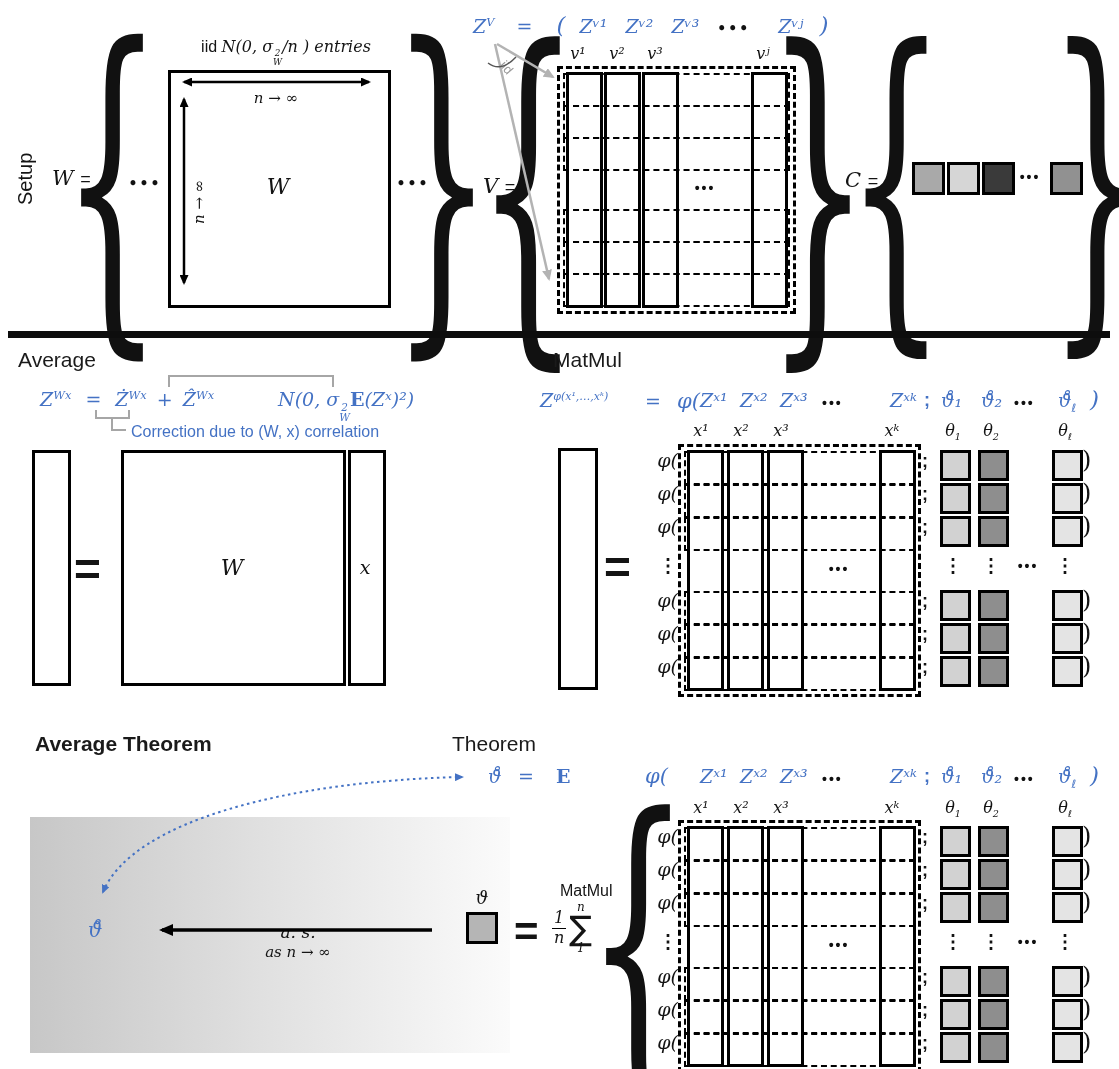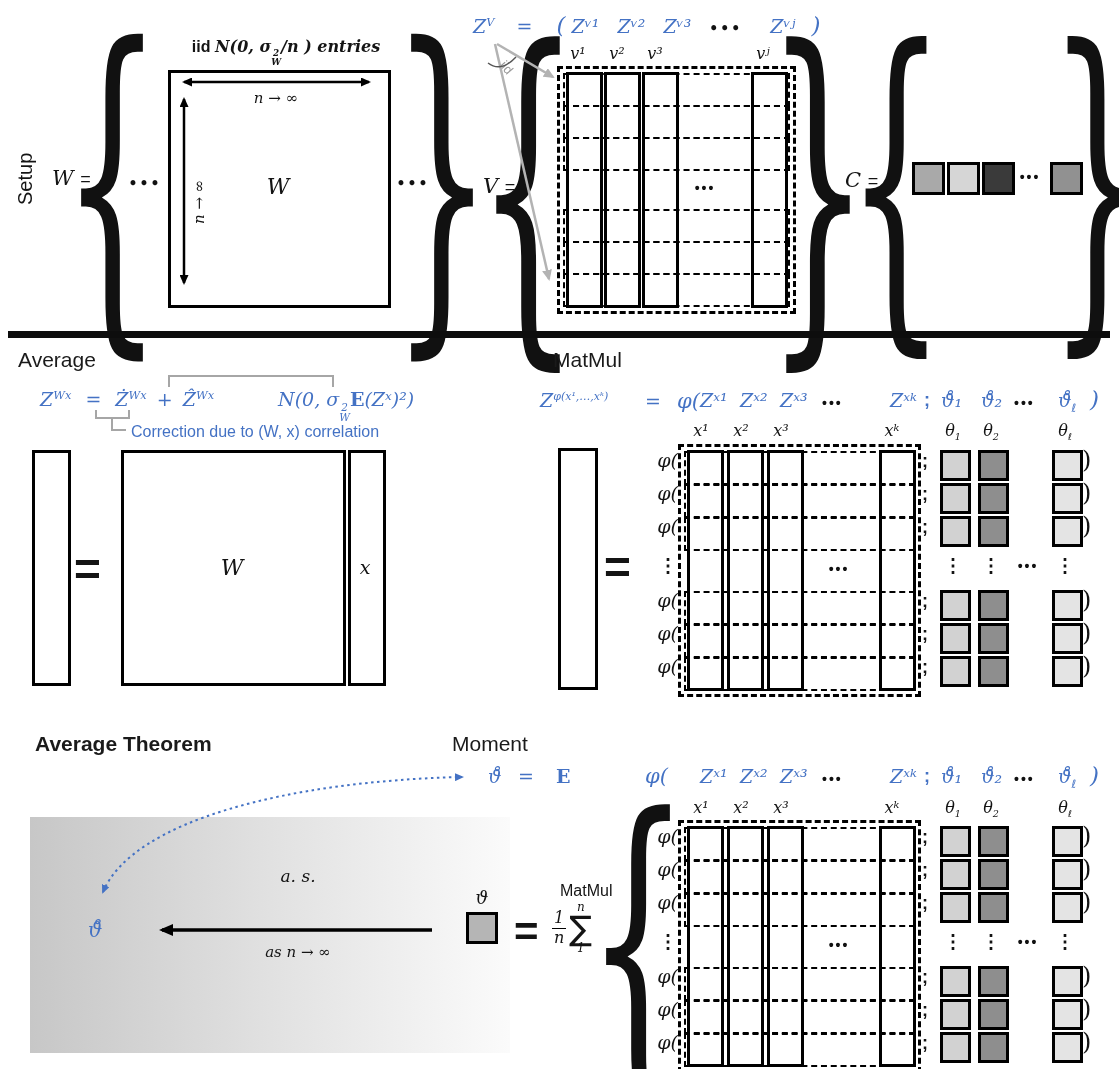--- a/index.html
+++ b/index.html
@@ -43,37 +43,37 @@
 <div class="abs math" style="left:52px;top:166px;font-size:21px;">
   <span>W</span>
   <span class="sans" style="font-size:18px;">=</span>
 </div>
 
 <div class="cbrace" style="left:112px;top:181px;font-size:355px;transform:translate(-50%,-50%) scaleX(0.45);">{</div>
 <div class="abs dots math ctr" style="left:145px;top:183px;">•••</div>
 
 <div class="abs" style="left:168px;top:70px;width:217px;height:232px;border:3.5px solid #000;"></div>
 <div class="abs math ctr" style="left:278px;top:186px;font-size:22px;">W</div>
-<div class="abs ctr" style="left:286px;top:52px;font-size:16px;white-space:nowrap;font-weight:bold;">
+<div class="abs ctr" style="left:286px;top:52px;font-size:16px;white-space:nowrap;">
   <span>iid </span><span class="math">N</span><span class="math"><span>(0, σ</span><span class="ss">
         <span>2</span>
         <span>W</span>
       </span><span>/n ) entries</span></span>
 </div>
 <div class="abs math ctr" style="left:276px;top:98px;font-size:15px;">n → ∞</div>
 <div class="abs math" style="left:190px;top:224px;font-size:15px;transform:rotate(-90deg);transform-origin:left top;white-space:nowrap;">n → ∞</div>
 
 <div class="abs dots math ctr" style="left:413px;top:183px;">•••</div>
 <div class="cbrace" style="left:442px;top:181px;font-size:355px;transform:translate(-50%,-50%) scaleX(0.45);">}</div>
 
 <div class="abs math blue eq19" style="left:473px;top:12px;">
   <span>Z</span><sup>V</sup>
   <span style="margin-left:16px">=</span>
   <span style="margin-left:18px;font-size:23px;">(</span>
-  <span style="margin-left:0">Zᵛ¹</span>
+  <span style="margin-left:8px">Zᵛ¹</span>
   <span style="margin-left:12px">Zᵛ²</span>
   <span style="margin-left:12px">Zᵛ³</span>
   <span class="dots blue" style="margin-left:12px">•••</span>
   <span style="margin-left:22px">Zᵛʲ</span>
   <span style="margin-left:10px;font-size:23px;">)</span>
 </div>
 <div class="abs grayt" style="left:500px;top:60px;font-size:13px;transform:rotate(50deg);">iid</div>
 
 <div class="abs math" style="left:483px;top:174px;font-size:21px;">
   <span>V</span>
@@ -227,21 +227,21 @@
 <div class="cp" style="left:1082px;top:586px;">)</div>
 <div class="cp" style="left:1082px;top:619px;">)</div>
 <div class="cp" style="left:1082px;top:652px;">)</div>
 
 <div class="abs vdots ctr" style="left:953px;top:566px;">⋮</div>
 <div class="abs vdots ctr" style="left:991px;top:566px;">⋮</div>
 <div class="abs dots ctr" style="left:1028px;top:566px;">•••</div>
 <div class="abs vdots ctr" style="left:1065px;top:566px;">⋮</div>
 
 <div class="abs title b" style="left:35px;top:732px;">Average Theorem</div>
-<div class="abs title" style="left:452px;top:732px;">Moment</div>
+<div class="abs title" style="left:452px;top:732px;">Theorem</div>
 
 <div class="abs math blue eq19" style="left:488px;top:765px;">ϑ̊</div>
 <div class="abs math blue eq19" style="left:518px;top:765px;">=</div>
 <div class="abs bb blue" style="left:556px;top:765px;font-size:19px;">E</div>
 <div class="abs math blue" style="left:645px;top:764px;font-size:21px;">φ(</div>
 <div class="abs math blue eq19" style="left:700px;top:765px;">Zˣ¹</div>
 <div class="abs math blue eq19" style="left:740px;top:765px;">Zˣ²</div>
 <div class="abs math blue eq19" style="left:780px;top:765px;">Zˣ³</div>
 <div class="abs dots blue" style="left:822px;top:771px;">•••</div>
 <div class="abs math blue eq19" style="left:890px;top:765px;">Zˣᵏ</div>
@@ -249,21 +249,21 @@
 <div class="abs math blue eq19" style="left:941px;top:765px;">ϑ̊₁</div>
 <div class="abs math blue eq19" style="left:981px;top:765px;">ϑ̊₂</div>
 <div class="abs dots blue" style="left:1014px;top:771px;">•••</div>
 <div class="abs math blue eq19" style="left:1058px;top:765px;">
   <span>ϑ̊</span><sub>ℓ</sub>
 </div>
 <div class="abs math blue" style="left:1090px;top:762px;font-size:23px;">)</div>
 
 <div class="gradbox" style="left:30px;top:817px;width:480px;height:236px;"></div>
 <div class="abs math blue" style="left:88px;top:918px;font-size:20px;">ϑ̊</div>
-<div class="abs math ctr" style="left:298px;top:876px;font-size:17px;">a. s.</div>
+<div class="abs math ctr" style="left:298px;top:932px;font-size:17px;">a. s.</div>
 <div class="abs math ctr" style="left:298px;top:952px;font-size:15px;">as n → ∞</div>
 <div class="abs math ctr" style="left:482px;top:897px;font-size:18px;">ϑ</div>
 <div class="csq" style="left: 466px; top: 912px; width: 26px; height: 26px; background: rgb(181, 181, 181);"></div>
 <div class="abs b" style="left:514px;top:908px;font-size:42px;">=</div>
 
 <div class="abs" style="left:560px;top:882px;font-size:16px;">MatMul</div>
 <div class="abs" style="left:552px;top:902px;display:flex;align-items:center;">
   <span class="math" style="display:inline-flex;flex-direction:column;align-items:center;font-size:16px;line-height:1.15;">
     <span>1</span>
     <span style="border-top:1.5px solid #000;padding:0 2px;">n</span>

